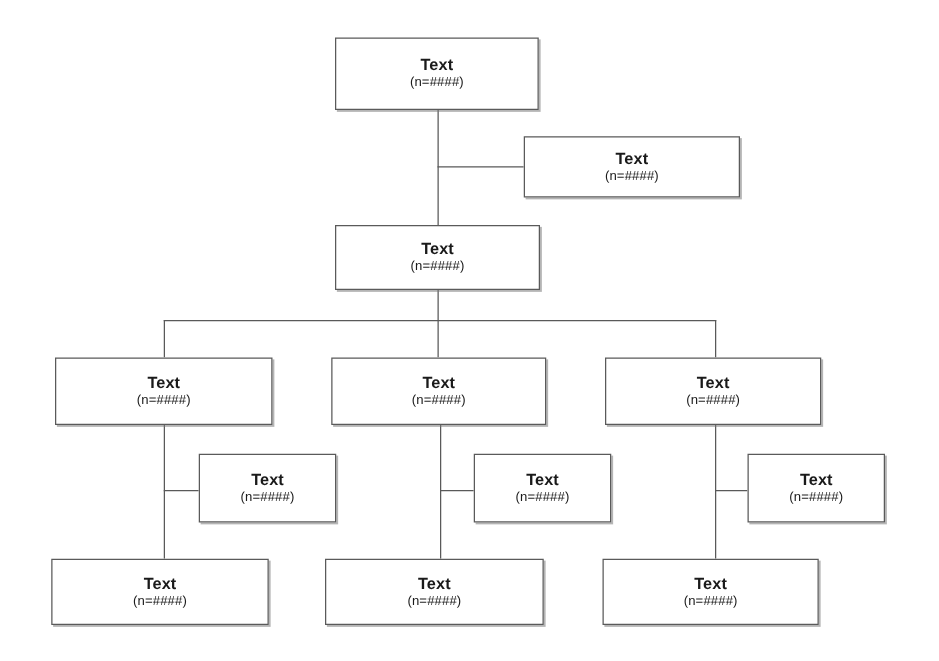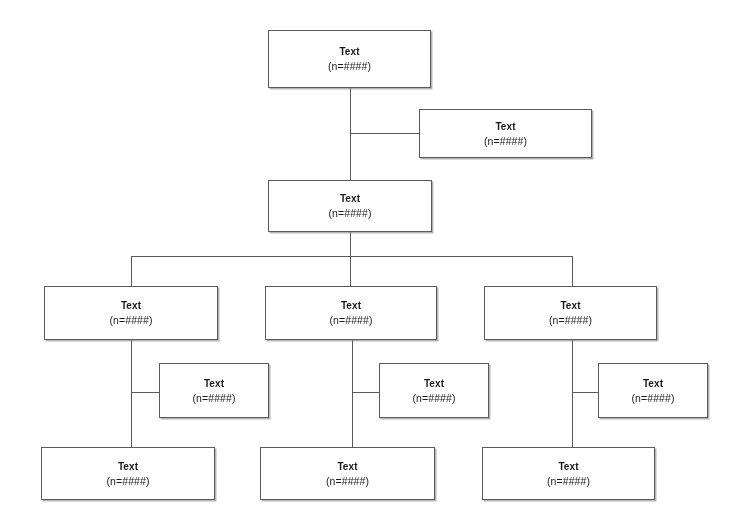--- a/index.html
+++ b/index.html
@@ -24,21 +24,21 @@
     border:1px solid #5a5a5a;
     box-shadow:1.5px 1.5px 0 0 rgba(120,120,120,0.55);
     display:flex;
     flex-direction:column;
     align-items:center;
     justify-content:center;
     text-align:center;
     color:#1a1a1a;
   }
   .node .t1{
-    font-size:10px;
+    font-size:13px;
     font-weight:bold;
     line-height:14px;
     letter-spacing:0.1px;
   }
   .node .t2{
     font-size:10.5px;
     font-weight:normal;
     line-height:14px;
     letter-spacing:0.1px;
   }

